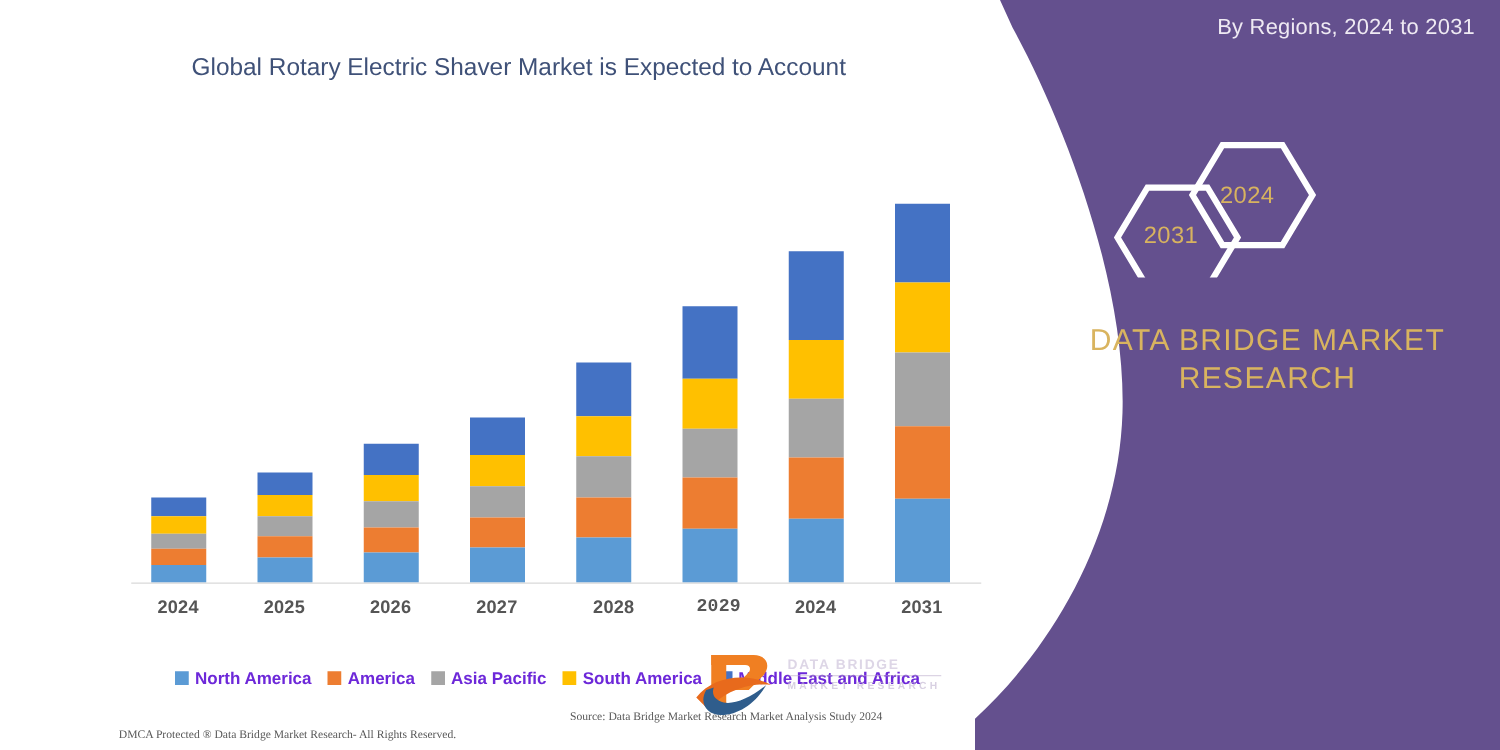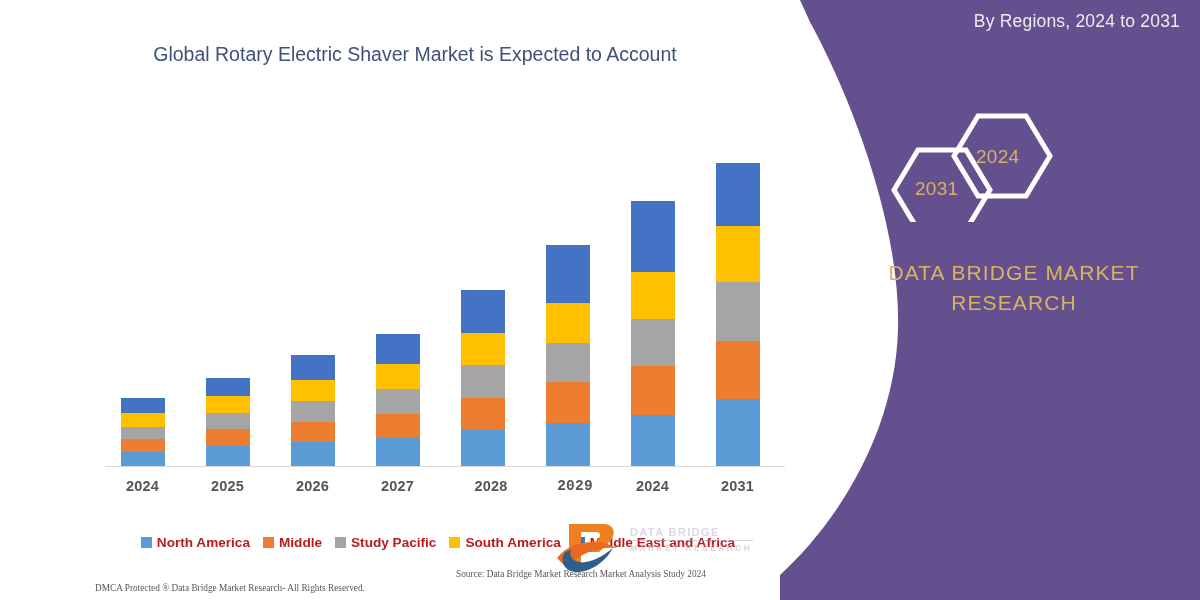--- a/index.html
+++ b/index.html
@@ -38,21 +38,21 @@
     font-weight:400;
     letter-spacing:.3px;
   }
   .hex2024{left:196px;top:34px;}
   .hex2031{left:135px;top:66px;}
 
   .brand{
     position:absolute;top:258px;left:0;width:420px;
     text-align:center;
     color:#d9b45f;
-    font-size:21px;line-height:30px;
+    font-size:24px;line-height:30px;
     letter-spacing:1.1px;
     padding-left:48px;
     box-sizing:border-box;
   }
   .brand .b2{display:block;}
 
   .logo{position:absolute;left:555px;top:518px;width:225px;height:62px;}
   .logo-text{position:absolute;left:75px;top:8px;}
   .logo-main{
     color:#c9bdd8;font-size:11px;letter-spacing:1.4px;font-weight:700;
@@ -89,21 +89,21 @@
     color:#555555;font-size:14.5px;font-weight:700;letter-spacing:.2px;
   }
 
   .legend{
     position:absolute;left:103px;top:531px;width:670px;height:22px;
     display:flex;align-items:center;justify-content:center;gap:13px;
   }
   .legend-item{display:flex;align-items:center;gap:5px;}
   .legend-swatch{width:11px;height:11px;display:inline-block;}
   .legend-label{
-    color:#b91c1c;font-size:13.6px;font-weight:700;letter-spacing:0px;white-space:nowrap;
+    color:#6d28d9;font-size:13.6px;font-weight:700;letter-spacing:0px;white-space:nowrap;
   }
 
   .footer{position:absolute;left:0;top:569px;width:790px;height:20px;}
   .foot-left{
     position:absolute;left:95px;top:14px;
     color:#585858;font-size:9.3px;font-family:"Liberation Serif", serif;
     white-space:nowrap;
   }
   .foot-right{
     position:absolute;left:456px;top:0;
@@ -189,25 +189,25 @@
       <div class="xlabel" style="left: 512.5px;">2024</div>
       <div class="xlabel" style="left: 597.5px;">2031</div>
     </div>
   <div class="legend" id="legend">
       <div class="legend-item">
         <span class="legend-swatch" style="background: rgb(91, 155, 213);"></span>
         <span class="legend-label">North America</span>
       </div>
       <div class="legend-item">
         <span class="legend-swatch" style="background: rgb(237, 125, 49);"></span>
-        <span class="legend-label">Middle</span>
+        <span class="legend-label">America</span>
       </div>
       <div class="legend-item">
         <span class="legend-swatch" style="background: rgb(165, 165, 165);"></span>
-        <span class="legend-label">Study Pacific</span>
+        <span class="legend-label">Asia Pacific</span>
       </div>
       <div class="legend-item">
         <span class="legend-swatch" style="background: rgb(255, 192, 0);"></span>
         <span class="legend-label">South America</span>
       </div>
       <div class="legend-item">
         <span class="legend-swatch" style="background: rgb(68, 114, 196);"></span>
         <span class="legend-label">Middle East and Africa</span>
       </div>
     </div>

